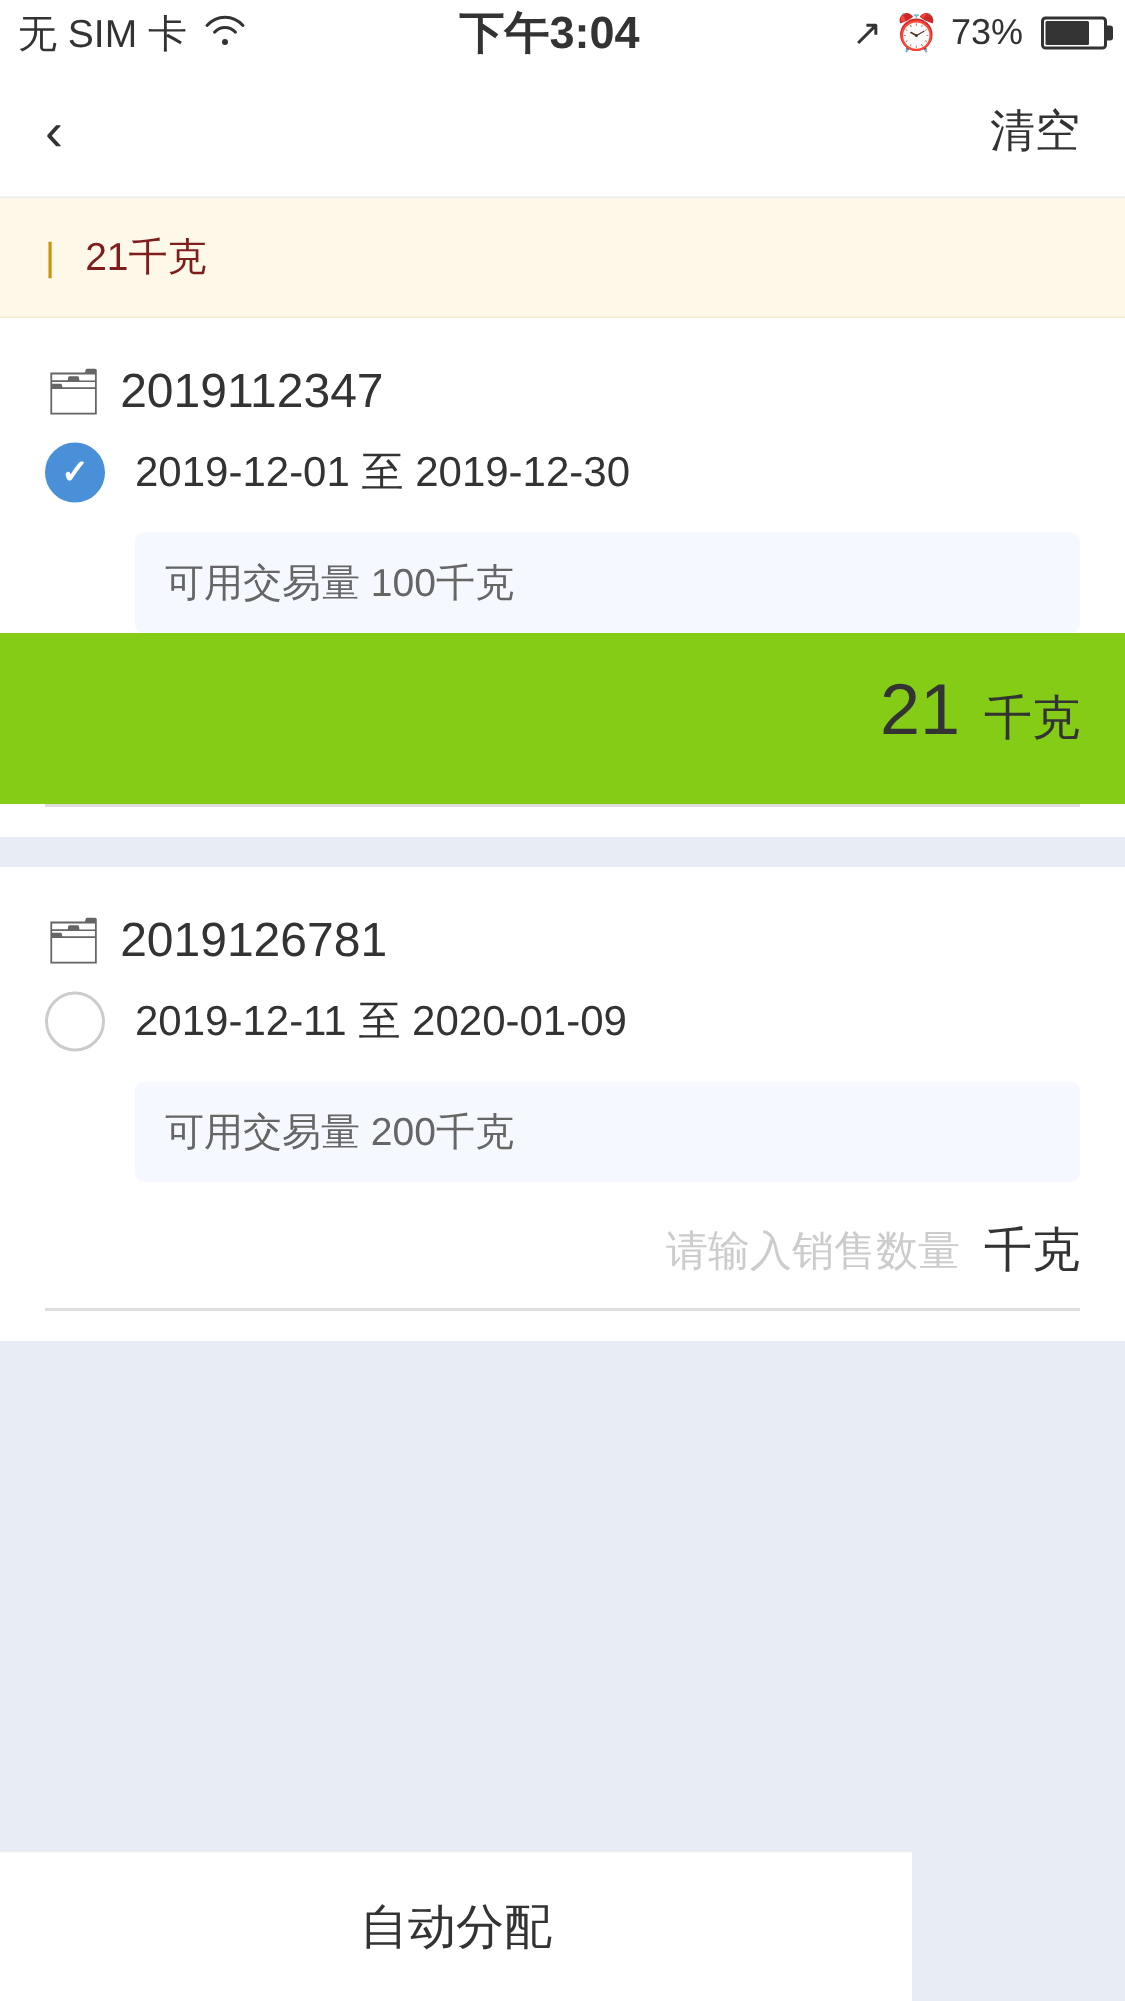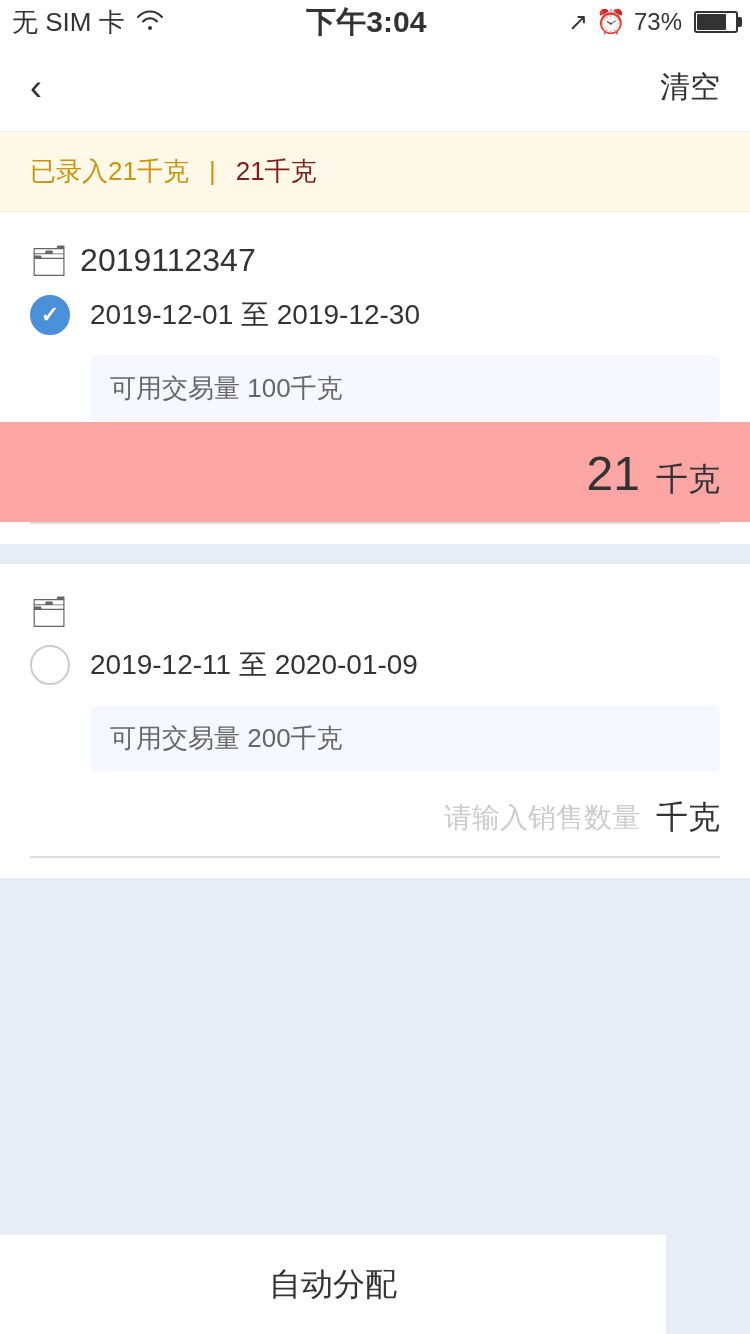--- a/index.html
+++ b/index.html
@@ -170,23 +170,23 @@
       font-size: 26px;
       color: #666;
       margin-left: 60px;
     }
 
     
     .amount-row {
       display: flex;
       justify-content: flex-end;
       align-items: baseline;
-      padding: 24px 30px 20px 30px;
+      padding: 24px 30px 35px 30px;
       gap: 16px;
-      background: #fca5a5;
+      background: #84cc16;
     }
     .amount-value {
       font-size: 48px;
       color: #333;
       font-weight: 400;
     }
     .amount-unit {
       font-size: 32px;
       color: #333;
     }
@@ -231,21 +231,21 @@
       background: #e8ecf4;
       flex: 1;
       min-height: 520px;
     }
 
     
     .bottom-bar {
       position: fixed;
       bottom: 0;
       left: 0;
-      width: 666px;
+      width: 608px;
       height: 100px;
       display: flex;
       background: #fff;
       border-top: 1px solid #eee;
     }
     .btn-auto {
       flex: 1;
       display: flex;
       align-items: center;
       justify-content: center;
@@ -291,21 +291,20 @@
     </span>
   </div>
 </div>
 
 <div class="nav-bar">
   <div class="nav-back">‹</div>
   <div class="nav-right">清空</div>
 </div>
 
 <div class="summary-bar">
-  <span class="summary-label">已录入21千克</span>
   <span class="summary-divider">|</span>
   <span class="summary-value">21千克</span>
 </div>
 
 <div class="batch-section">
   <div class="batch-item">
     <div class="batch-header">
       <span class="batch-icon">🗂</span>
       <span class="batch-number">2019112347</span>
     </div>
@@ -323,20 +322,21 @@
   <div class="amount-input-line"></div>
   <div style="height:20px; background:#fff;"></div>
 </div>
 
 <div class="section-divider"></div>
 
 <div class="batch-section">
   <div class="batch-item">
     <div class="batch-header">
       <span class="batch-icon">🗂</span>
+      <span class="batch-number">2019126781</span>
     </div>
     <div class="batch-date-row">
       <div class="radio-btn"></div>
       <span class="batch-date">2019-12-11 至 2020-01-09</span>
     </div>
     <div class="avail-box">可用交易量 200千克</div>
   </div>
 
   <div class="input-row">
     <span class="input-placeholder-text">请输入销售数量</span>

